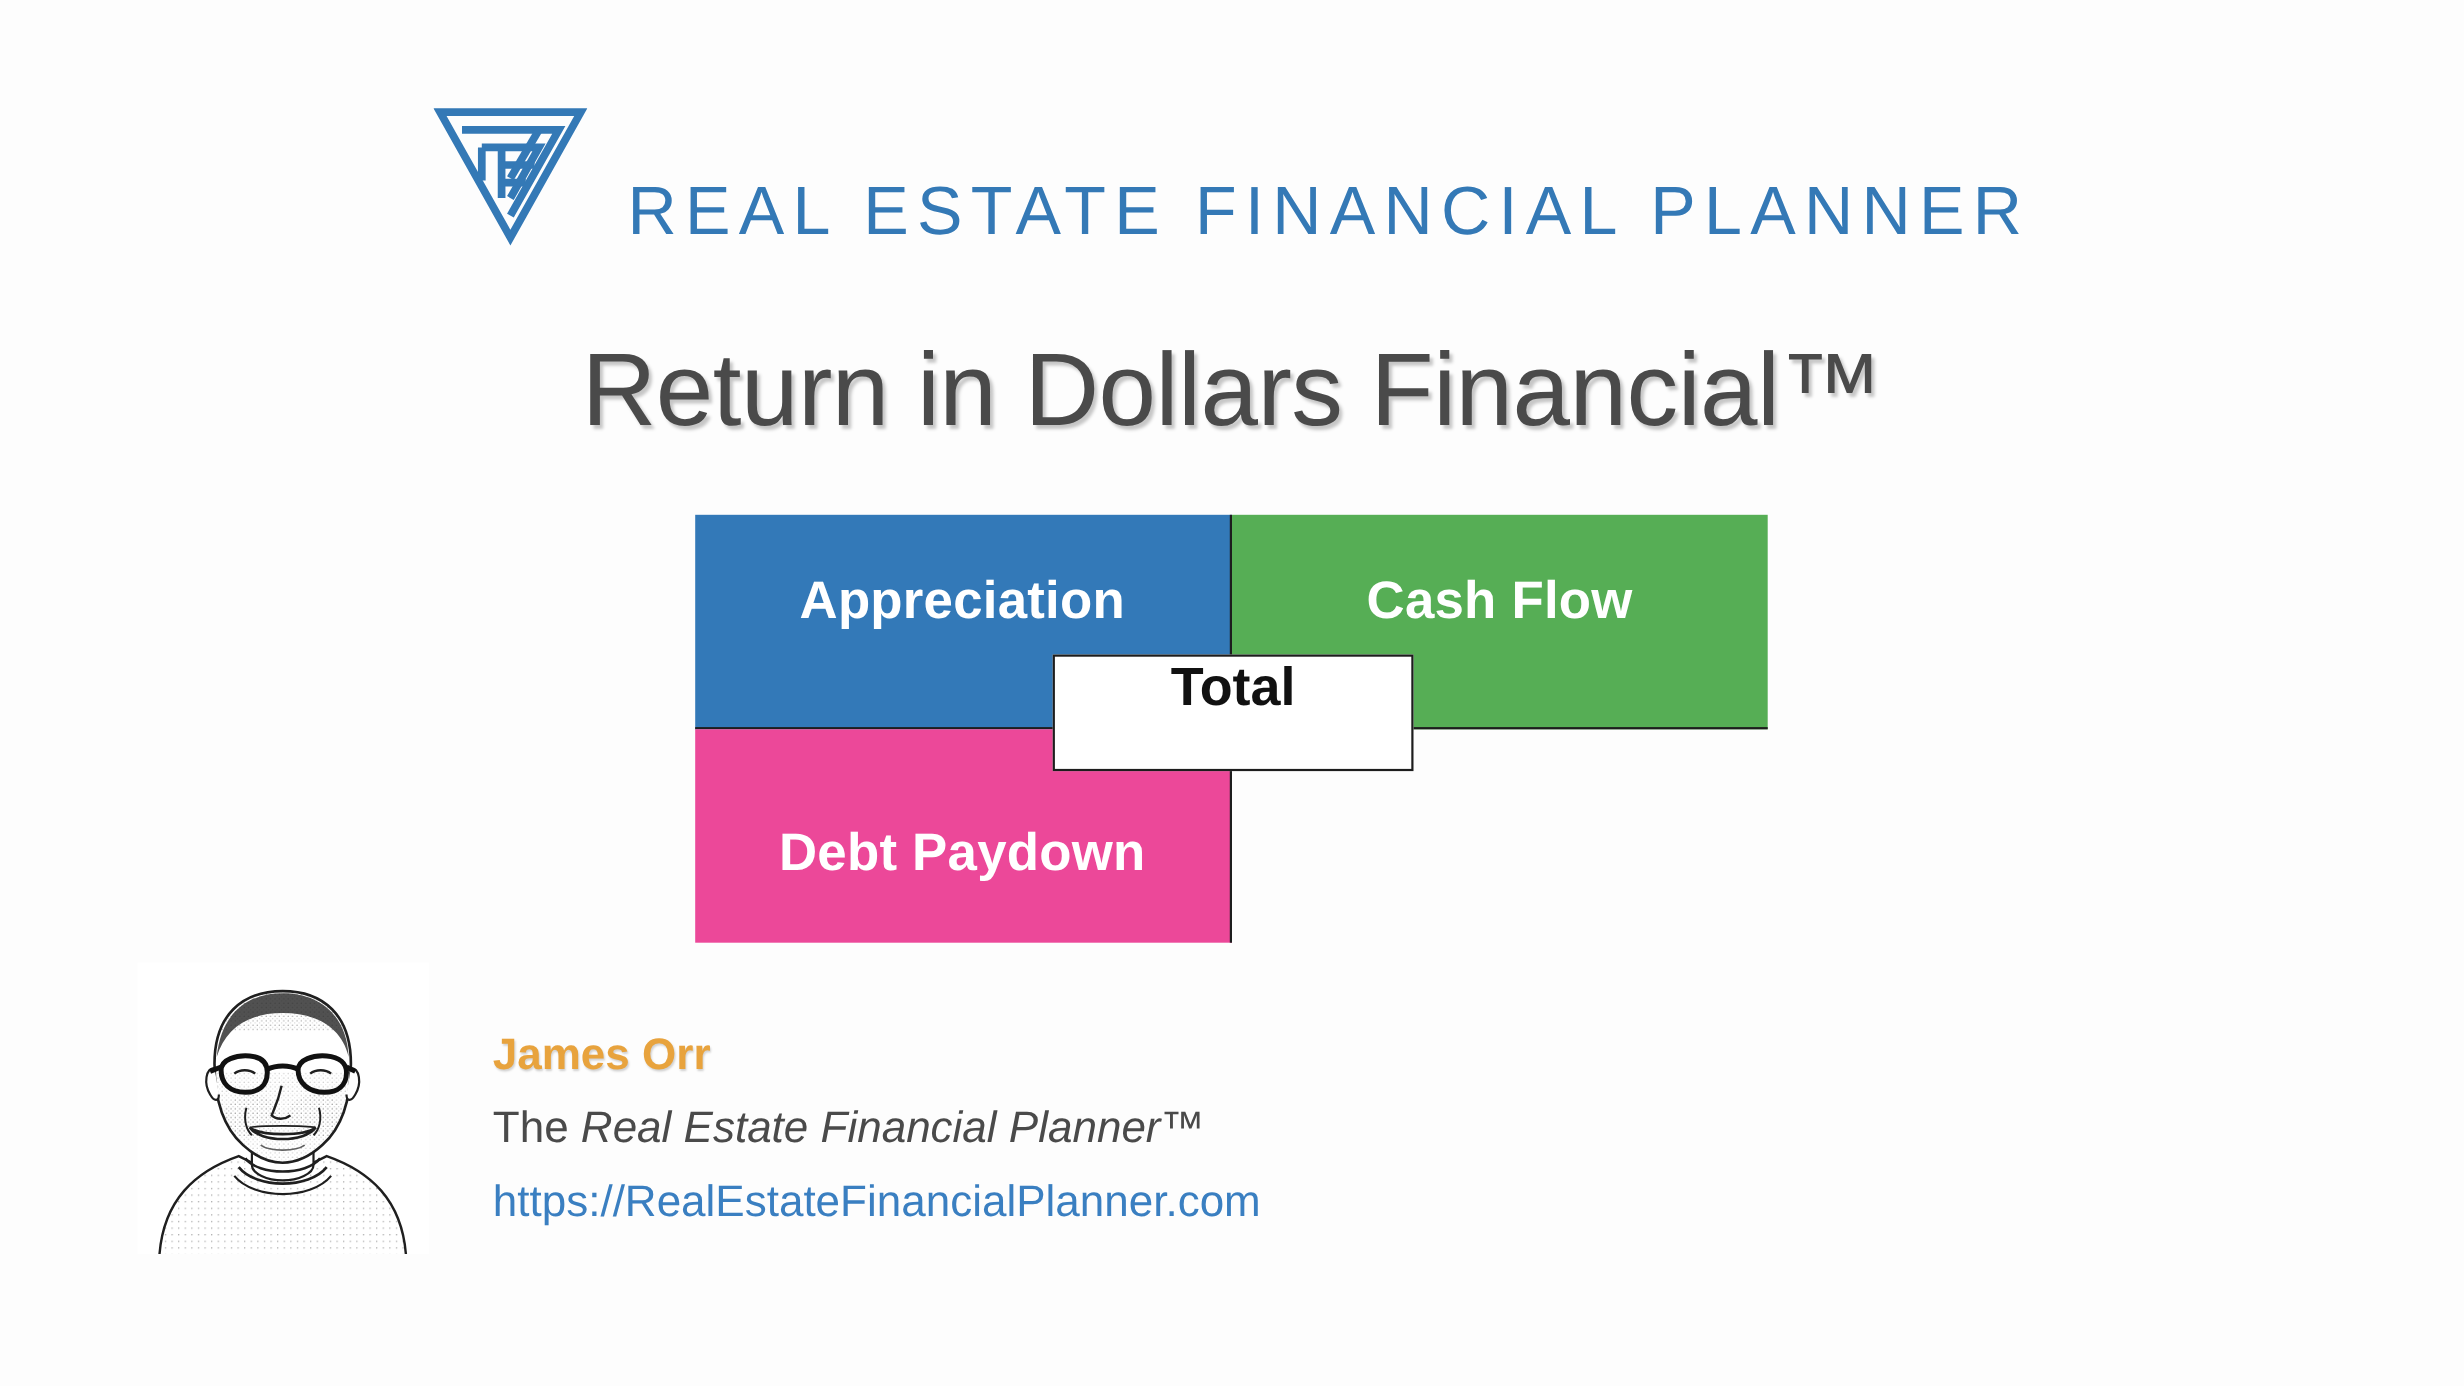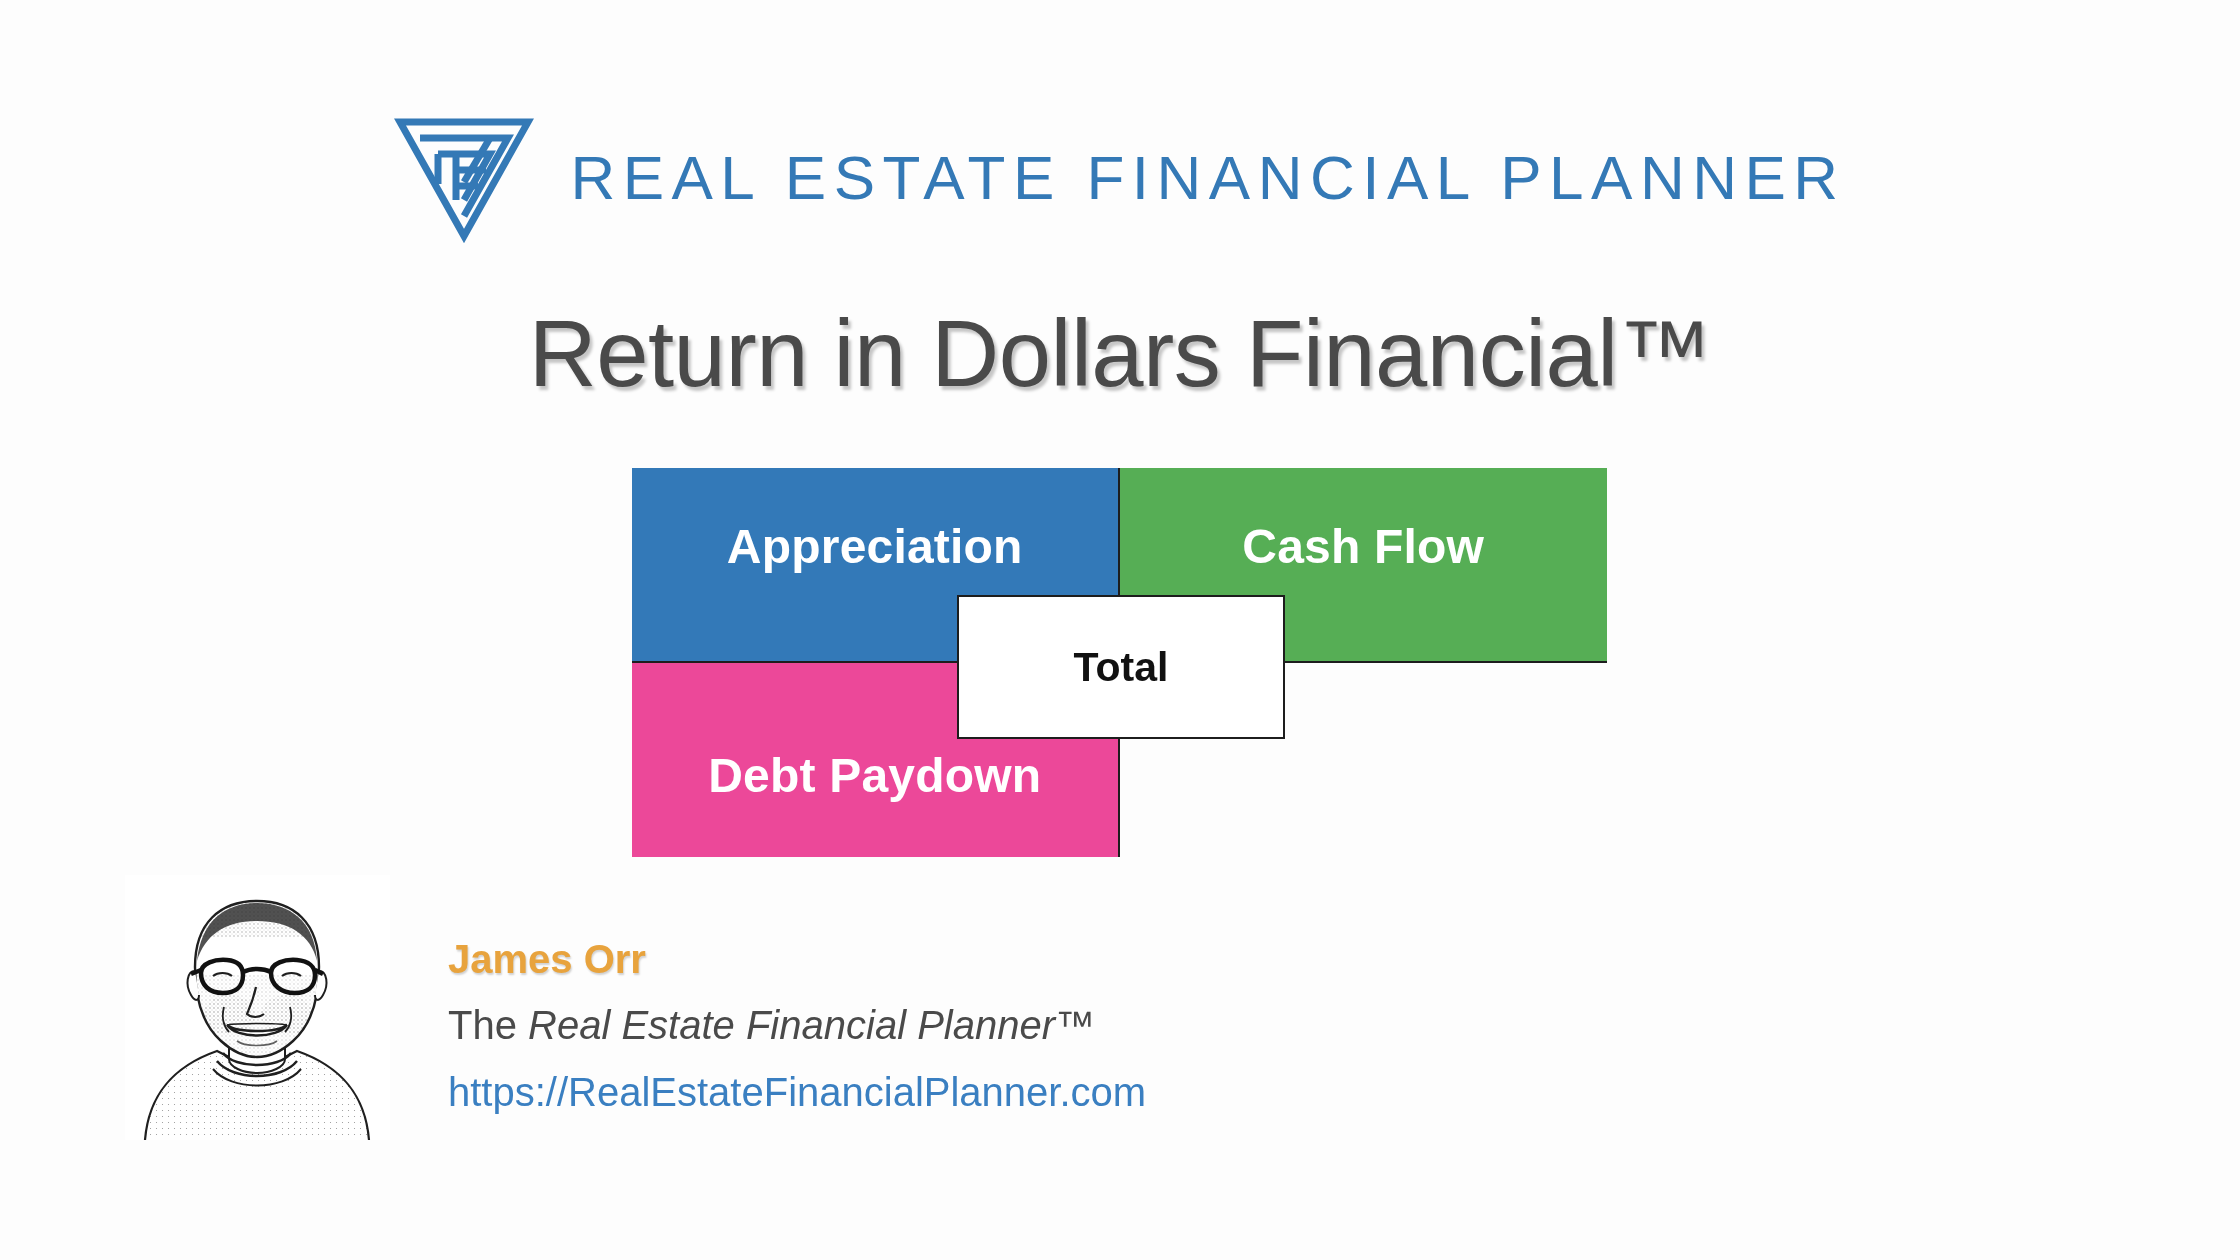--- a/index.html
+++ b/index.html
@@ -12,24 +12,24 @@
     background: #fdfdfd;
     font-family: "Liberation Sans", sans-serif;
     overflow: hidden;
     position: relative;
   }
 
   
   .brand-header {
     position: absolute;
     left: 0;
-    top: 112px;
+    top: 92px;
     width: 2240px;
     display: flex;
-    align-items: center;
+    align-items: flex-end;
     justify-content: center;
     gap: 36px;
   }
   .brand-mark {
     width: 140px;
     height: 132px;
     flex: 0 0 auto;
     display: block;
   }
   .brand-wordmark {
@@ -108,29 +108,28 @@
   .quad-debtpaydown .quad-label,
   .quad-taxbenefits .quad-label {
     top: 16px;
   }
 
   .total-box {
     position: absolute;
     left: 957px;
     top: 595px;
     width: 328px;
-    height: 144px;
+    height: 106px;
     background: #ffffff;
     border: 2px solid #1d1d1d;
     box-sizing: border-box;
     display: flex;
-    align-items: center;
     justify-content: center;
     font-family: "Liberation Sans", sans-serif;
-    font-size: 41px;
+    font-size: 49px;
     font-weight: bold;
     color: #111111;
     z-index: 5;
   }
 
   
   .author-photo {
     position: absolute;
     left: 125px;
     top: 875px;

